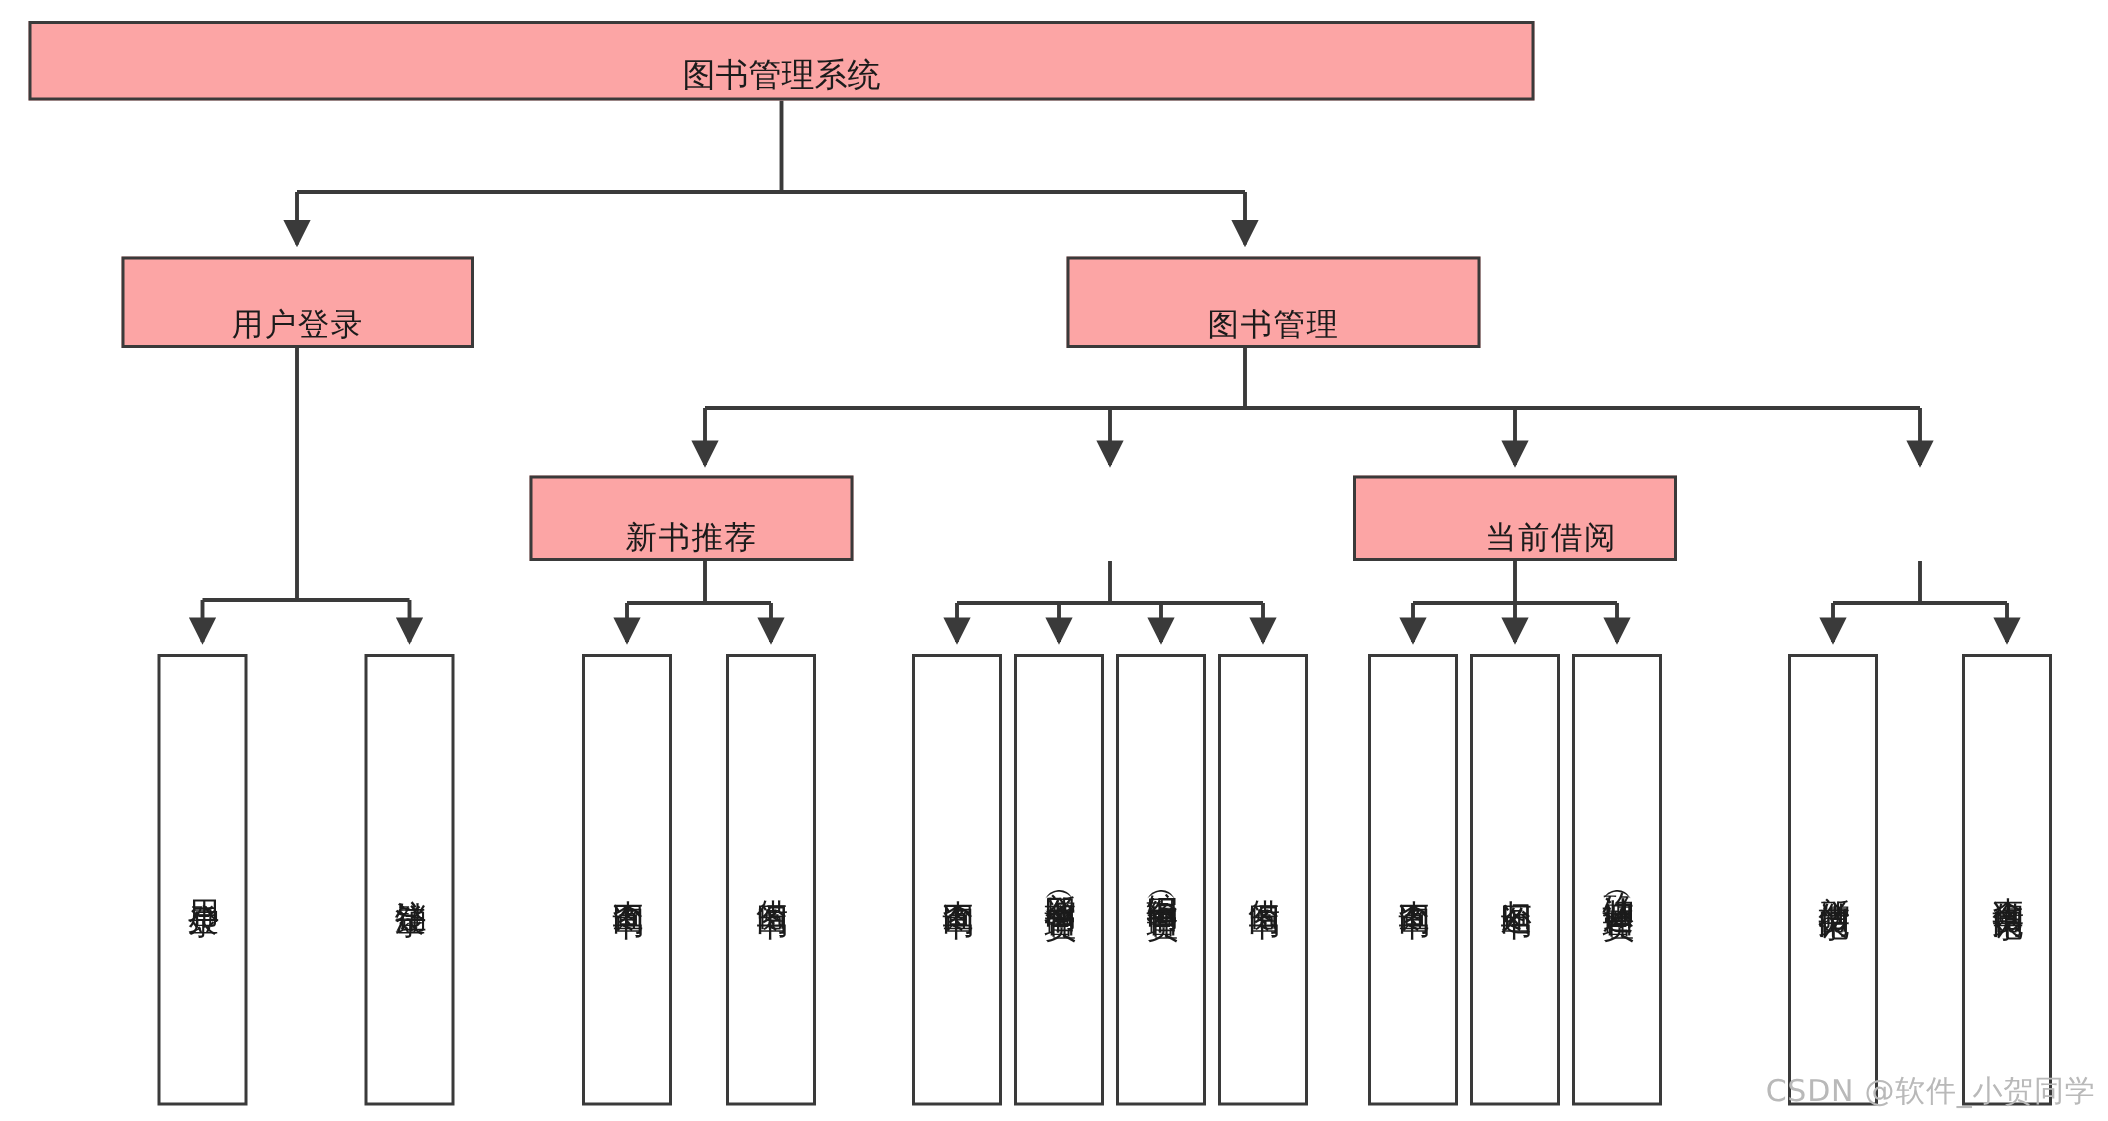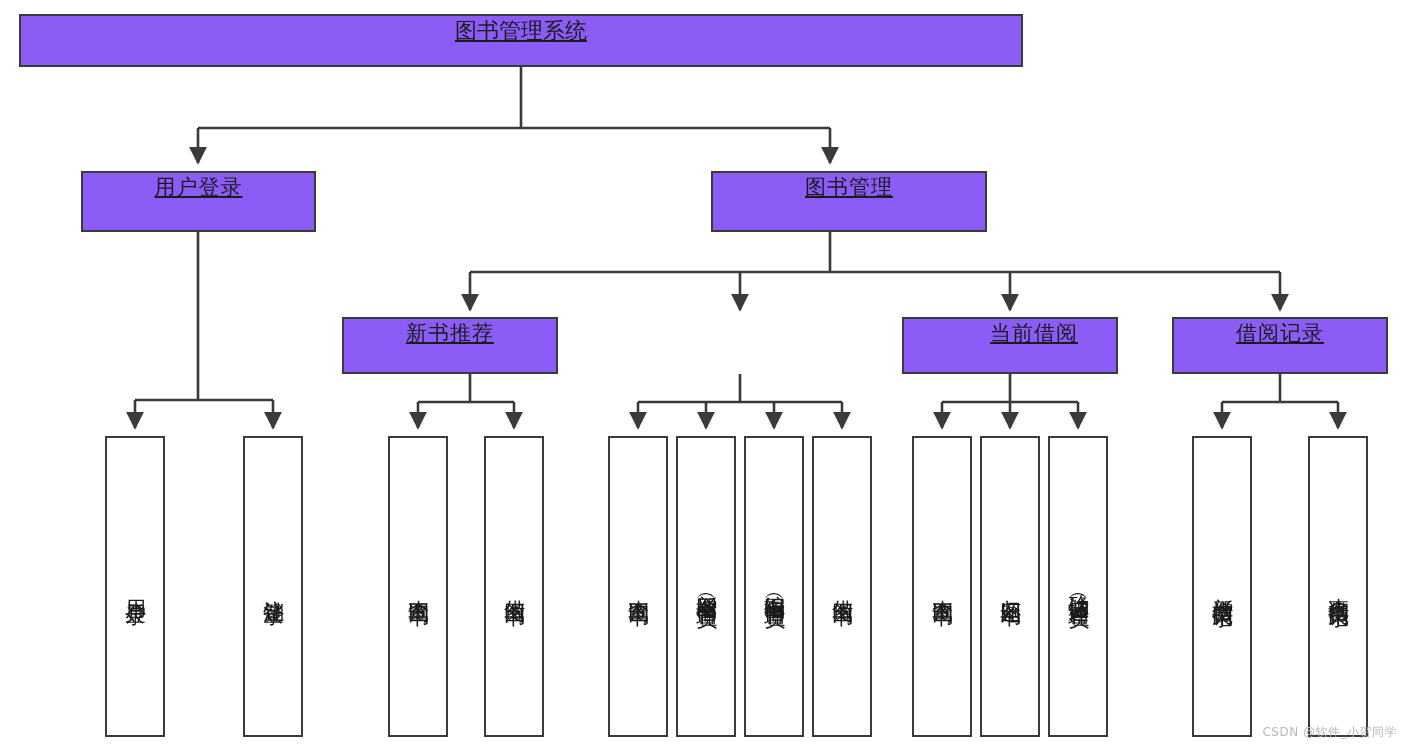--- a/index.html
+++ b/index.html
@@ -1,27 +1,27 @@
 <!DOCTYPE html>
 <html><head>
 <meta charset="utf-8">
 <style>
   html,body{margin:0;padding:0;background:#ffffff;}
   body{width:1405px;height:747px;font-family:"DejaVu Sans","Liberation Sans",sans-serif;}
   #stage{position:relative;width:1405px;height:747px;overflow:hidden;background:#fff;}
   svg#wires{position:absolute;left:0;top:0;width:1405px;height:747px;}
-  .node{position:absolute;box-sizing:border-box;background:#8b5cf6;border:2px solid #3a3a3a;
-        display:flex;align-items:flex-start;justify-content:center;color:#1b1b1b;text-decoration:underline;}
+  .node{position:absolute;box-sizing:border-box;background:#fca5a5;border:2px solid #3a3a3a;
+        display:flex;align-items:flex-end;justify-content:center;color:#1b1b1b;}
   .node.h{font-size:21px;letter-spacing:1px;}
   .node.root{font-size:22px;}
   .leaf{position:absolute;box-sizing:border-box;background:#ffffff;border:2px solid #3a3a3a;
         display:flex;align-items:center;justify-content:center;}
   .leaf span{writing-mode:vertical-rl;text-orientation:upright;font-size:21px;
              line-height:1.22;letter-spacing:2px;color:#1b1b1b;white-space:nowrap;}
-  #watermark{position:absolute;right:8px;bottom:6px;font-size:12px;color:#b9b9b9;
+  #watermark{position:absolute;right:8px;bottom:6px;font-size:20px;color:#b9b9b9;
              letter-spacing:0.5px;white-space:nowrap;}
 </style>
 </head>
 <body>
 
 <div id="stage">
 
   <svg id="wires" viewBox="0 0 1405 747" xmlns="http://www.w3.org/2000/svg">
     <defs>
       <marker id="arw" viewBox="0 0 10 10" refX="9" refY="5" markerWidth="7" markerHeight="7" orient="auto-start-reverse">
@@ -76,28 +76,25 @@
     <span>图书管理系统</span>
   </div>
 
   <div class="node h" style="left:81px;top:171px;width:235px;height:61px;">
     <span>用户登录</span>
   </div>
   <div class="node h" style="left:711px;top:171px;width:276px;height:61px;">
     <span>图书管理</span>
   </div>
 
-  <div class="node h" style="left:342px;top:317px;width:216px;height:57px;">
+  <div class="node h" style="left:353px;top:317px;width:216px;height:57px;">
     <span>新书推荐</span>
   </div>
   <div class="node h" style="left:902px;top:317px;width:216px;height:57px;padding-left:48px;">
     <span>当前借阅</span>
-  </div>
-  <div class="node h" style="left:1172px;top:317px;width:216px;height:57px;">
-    <span>借阅记录</span>
   </div>
 
   <div class="leaf" style="left:105px;top:436px;width:60px;height:301px;">
     <span>用户登录</span>
   </div>
   <div class="leaf" style="left:243px;top:436px;width:60px;height:301px;">
     <span>注销登录</span>
   </div>
 
   <div class="leaf" style="left:388px;top:436px;width:60px;height:301px;">

